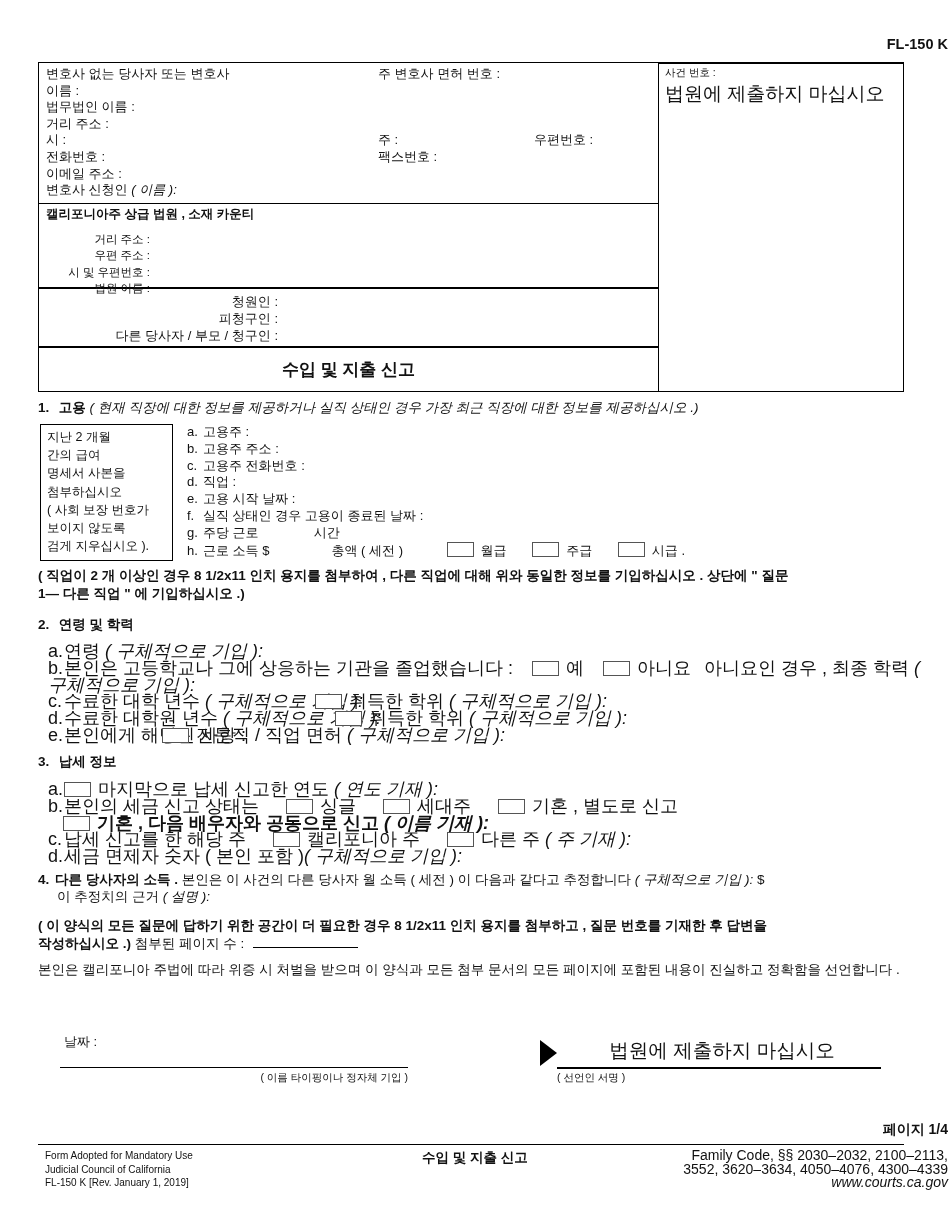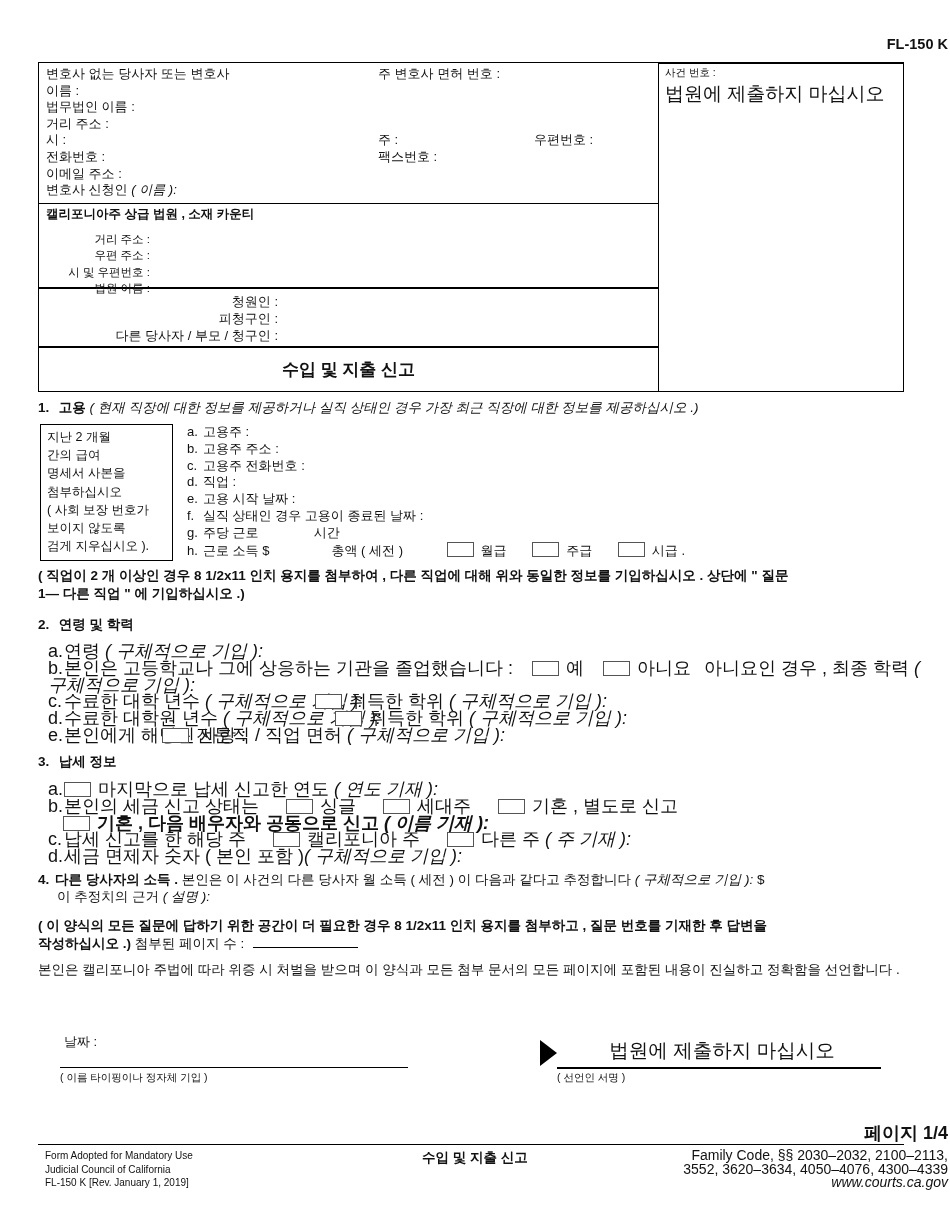--- a/index.html
+++ b/index.html
@@ -61,29 +61,29 @@
   #sec1-note{position:absolute;left:38px;top:567px;width:888px;font-weight:bold;font-size:13.5px;line-height:17.5px;white-space:pre-line;}
 
   #sec4{position:absolute;left:38px;top:872px;font-size:13.5px;line-height:16.8px;width:893px;}
   #attach-para{position:absolute;left:38px;top:917px;width:893px;font-size:13.5px;line-height:17.6px;}
   .fill-line{display:inline-block;width:105px;height:11px;border-bottom:1.4px solid #000;margin-left:5px;}
   #declaration{position:absolute;left:38px;top:961px;width:874px;font-size:13.5px;line-height:17.6px;}
 
   
   .date-label{position:absolute;left:64px;top:1033px;font-size:13px;}
   .name-line{position:absolute;left:60px;top:1067px;width:348px;border-top:1.5px solid #000;}
-  .name-caption{position:absolute;left:60px;top:1071px;width:348px;text-align:left;font-size:10.5px;}
+  .name-caption{position:absolute;left:60px;top:1071px;width:348px;text-align:right;font-size:10.5px;}
   .arrow{position:absolute;left:540px;top:1040px;width:0;height:0;
          border-top:13px solid transparent;border-bottom:13px solid transparent;border-left:17px solid #000;}
   .stamp{position:absolute;left:562px;top:1037px;width:320px;text-align:center;font-size:19.5px;}
   .sig-line{position:absolute;left:557px;top:1067px;width:324px;border-top:2px solid #000;}
   .sig-caption{position:absolute;left:557px;top:1071px;width:324px;text-align:left;font-size:10.5px;}
 
   
-  .page-num{position:absolute;right:45px;top:1121px;font-weight:bold;font-size:18px;}
+  .page-num{position:absolute;right:45px;top:1121px;font-weight:bold;font-size:14px;}
   .footer-rule{position:absolute;left:38px;top:1144px;width:866px;border-top:1.5px solid #000;}
   .footer-left{position:absolute;left:45px;top:1149px;font-size:10px;line-height:13.5px;}
   .footer-center{position:absolute;left:325px;top:1149px;width:300px;text-align:center;font-weight:bold;font-size:13.5px;}
   .footer-right{position:absolute;right:45px;top:1149px;text-align:right;font-size:14px;line-height:13.5px;}
   .www{font-style:italic;}
 </style>
 </head>
 <body>
 
 <div class="page">

